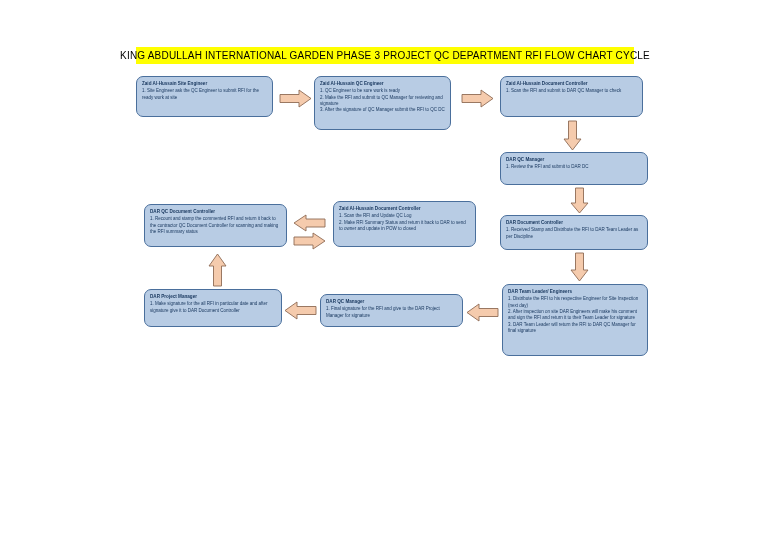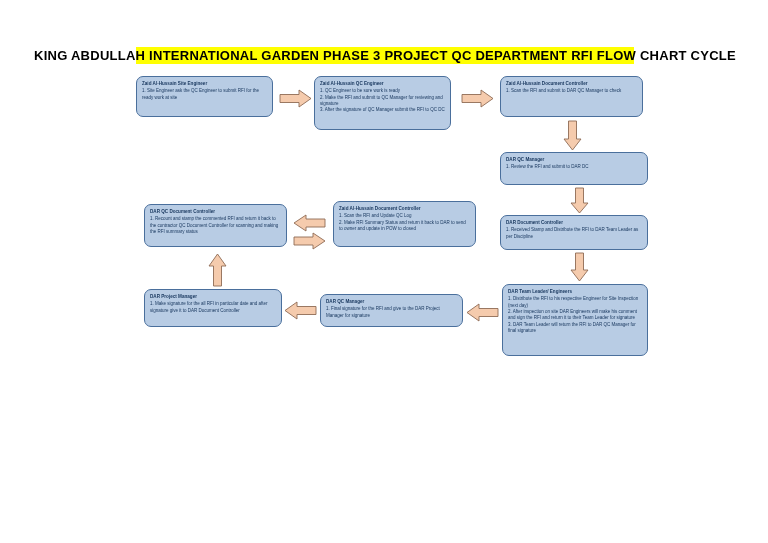--- a/index.html
+++ b/index.html
@@ -22,22 +22,22 @@
     left: 136px;
     top: 47px;
     width: 498px;
     height: 17px;
     background: #ffff00;
     display: flex;
     align-items: center;
     justify-content: center;
   }
   #title-banner .title-text {
-    font-size: 13px;
-    font-weight: bold;
+    font-size: 10px;
+    font-weight: normal;
     color: #000000;
     letter-spacing: 0.02em;
     white-space: nowrap;
   }
 
   
   .flow-box {
     position: absolute;
     background: #b8cce4;
     border: 1px solid #4a6f9c;

